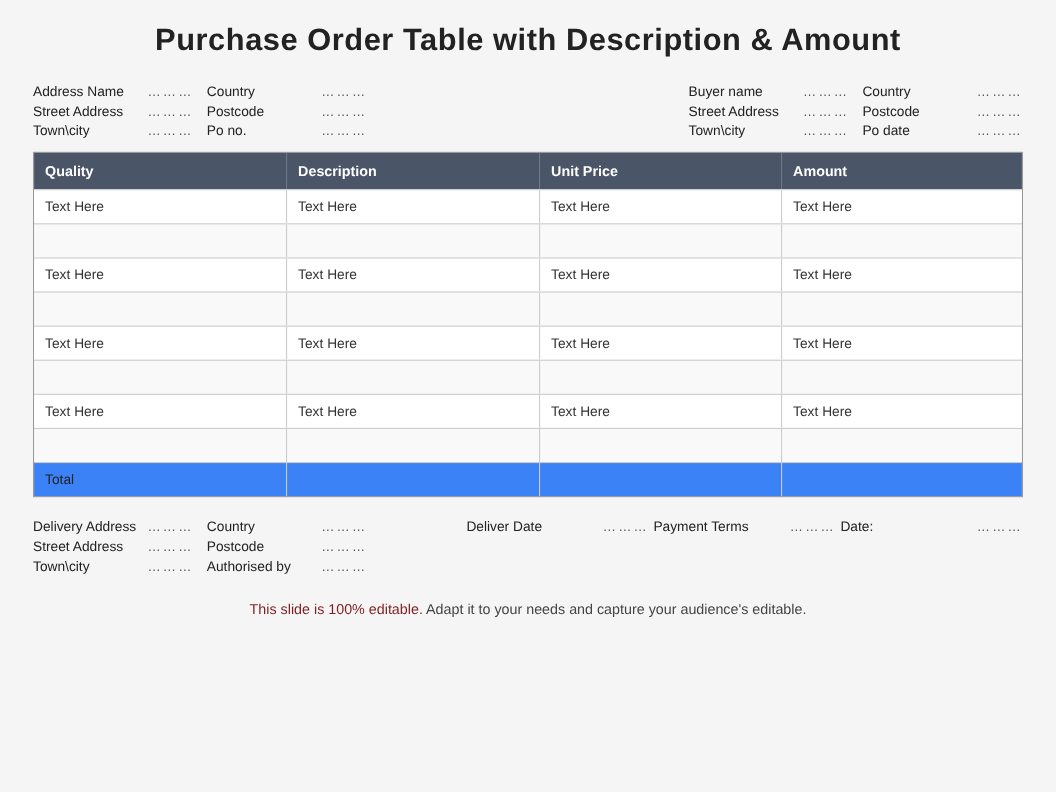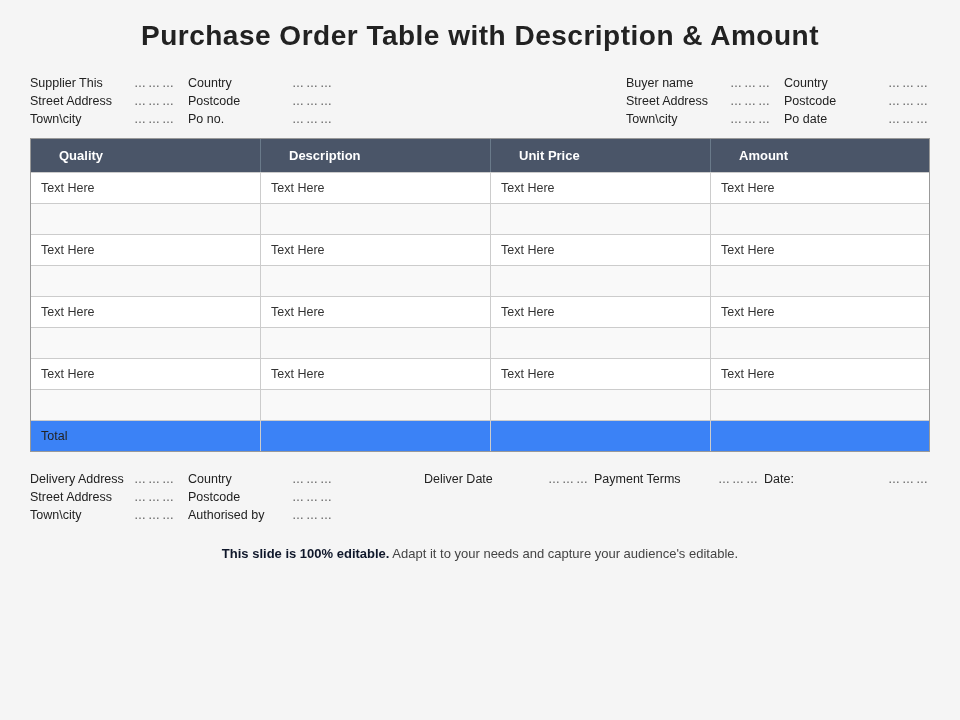--- a/index.html
+++ b/index.html
@@ -58,21 +58,21 @@
     }
     .table-header {
       display: grid;
       grid-template-columns: 230px 230px 220px 220px;
       background: #4a5568;
       color: #fff;
       font-weight: bold;
       font-size: 13px;
     }
     .table-header .col-head {
-      padding: 9px 28px;
+      padding: 9px 10px;
       border-right: 1px solid #6a7a8a;
     }
     .table-header .col-head:last-child {
       border-right: none;
     }
     .table-body {
       display: flex;
       flex-direction: column;
     }
     .table-row {
@@ -129,34 +129,34 @@
       align-items: flex-start;
     }
     .bottom-note {
       width: 100%;
       text-align: center;
       margin-top: 24px;
       font-size: 13px;
       color: #444;
     }
     .bottom-note strong {
-      font-weight: bold;
-      color: #0f172a;
+      font-weight: normal;
+      color: #7f1d1d;
     }
   </style>
 </head>
 <body>
 
 <div class="page-title">Purchase Order Table with Description &amp; Amount</div>
 
 <div class="info-section">
 
   <div class="info-block">
     <div class="info-row">
-      <span class="info-label">Supplier This</span>
+      <span class="info-label">Address Name</span>
       <span class="dots">………</span>
       <span style="margin-left:8px;" class="info-label">Country</span>
       <span class="dots">………</span>
     </div>
     <div class="info-row">
       <span class="info-label">Street Address</span>
       <span class="dots">………</span>
       <span style="margin-left:8px;" class="info-label">Postcode</span>
       <span class="dots">………</span>
     </div>

